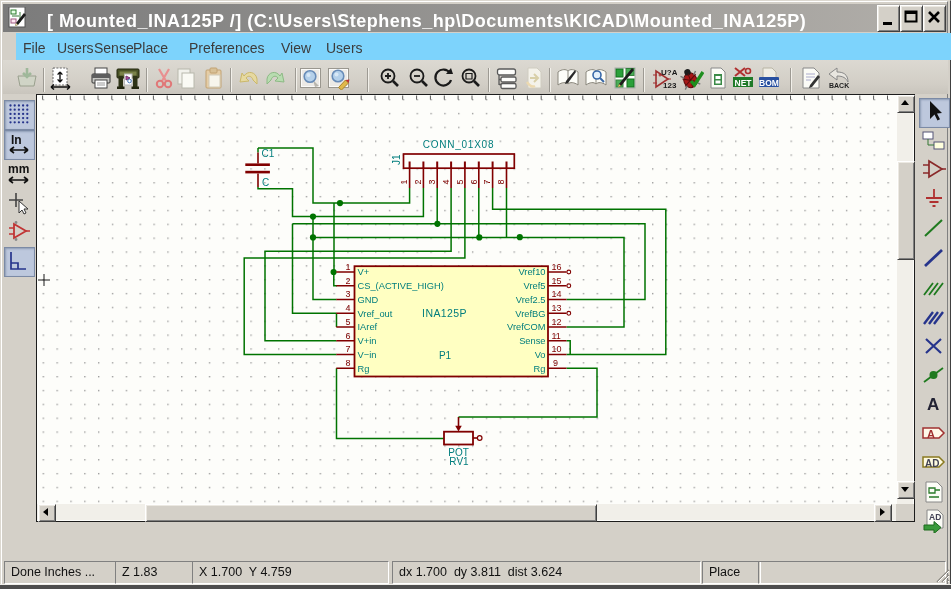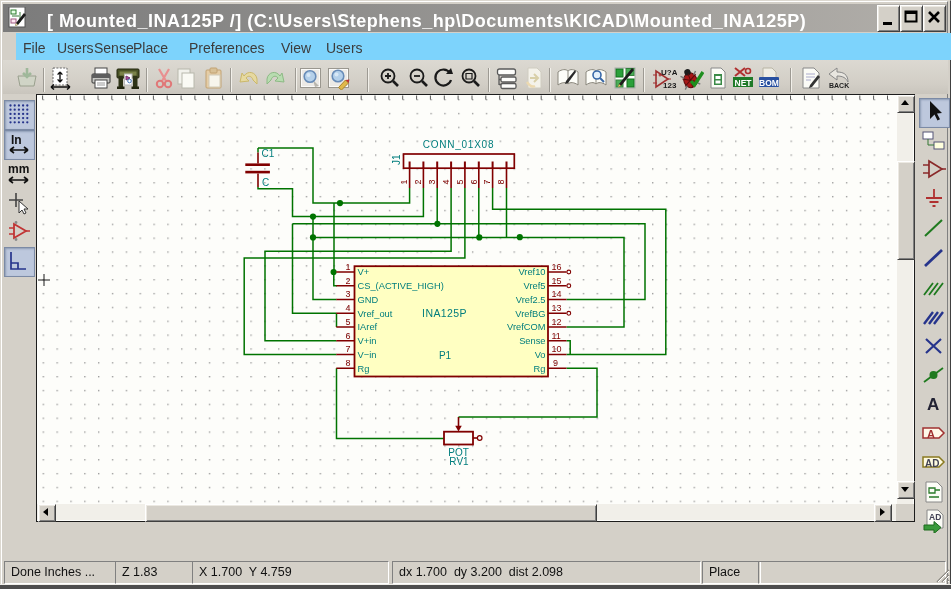--- a/index.html
+++ b/index.html
@@ -359,21 +359,21 @@
       <path d="M4 7 L9 3 L9 11 Z" fill="#000"></path>
     </svg></div>
 <div class="abs sbtn" style="left:874px;top:504px;width:16px;height:16px"><svg width="14" height="14">
       <path d="M10 7 L5 3 L5 11 Z" fill="#000"></path>
     </svg></div>
 <div class="abs sbtn" style="left:145px;top:504px;width:450px;height:16px"></div>
 
 <div class="abs sfield" style="left:4px;width:104px">Done Inches ...</div>
 <div class="abs sfield" style="left:115px;width:70px">Z 1.83</div>
 <div class="abs sfield" style="left:192px;width:189px">X 1.700  Y 4.759</div>
-<div class="abs sfield" style="left:392px;width:301px">dx 1.700  dy 3.200  dist 2.098</div>
+<div class="abs sfield" style="left:392px;width:301px">dx 1.700  dy 3.811  dist 3.624</div>
 <div class="abs sfield" style="left:702px;width:51px">Place</div>
 <div class="abs sfield" style="left:758px;width:180px"></div>
 <div class="abs" id="bottomedge"></div>
 <svg class="abs" style="left:934px;top:567px" width="16" height="16">
     <path d="M15 3 L3 15 M15 8 L8 15 M15 13 L13 15" stroke="#8e8b84" stroke-width="1.6"></path>
     <path d="M15 4 L4 15 M15 9 L9 15 M15 14 L14 15" stroke="#fff" stroke-width="1"></path>
   </svg>
 
 <svg class="abs" id="schem" style="left:37px;top:95px" width="859" height="409" viewBox="37 95 859 409">
   <defs>

